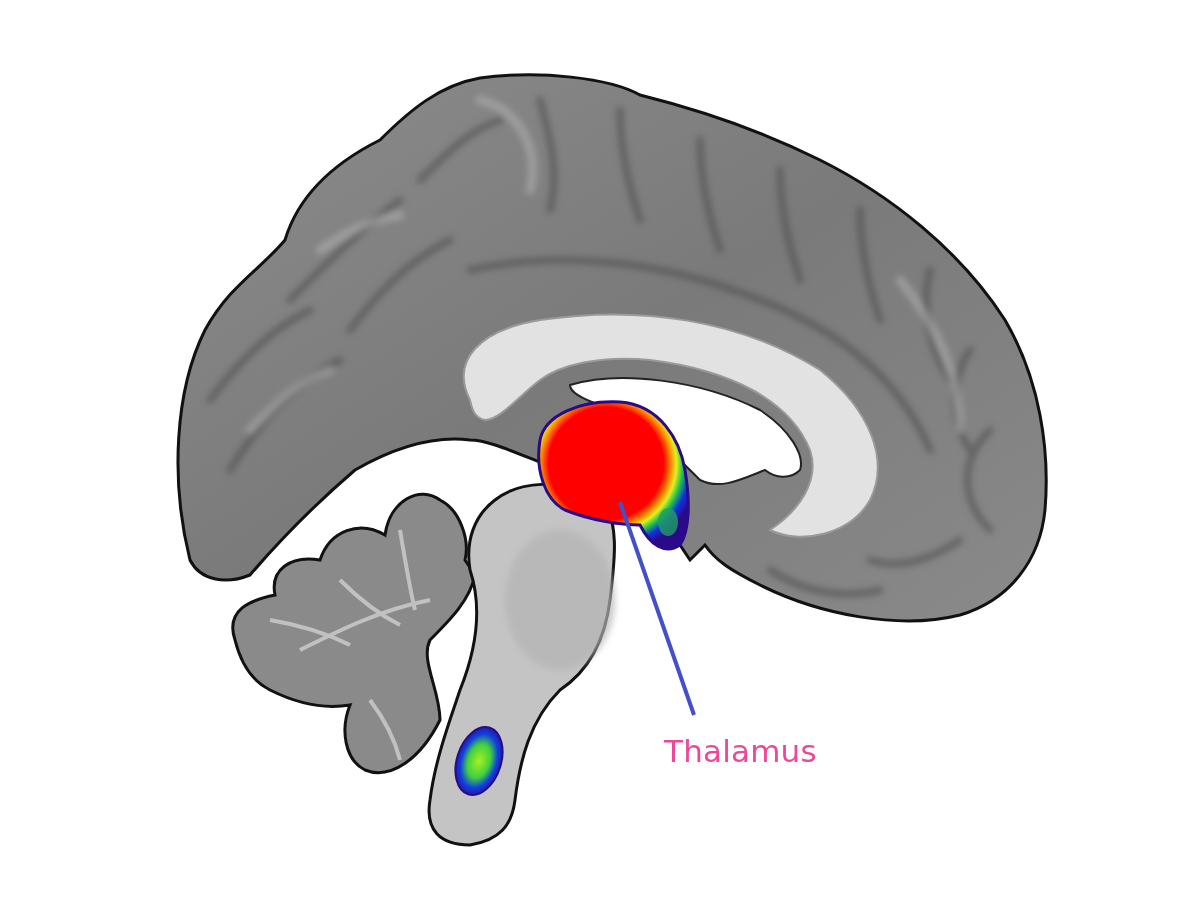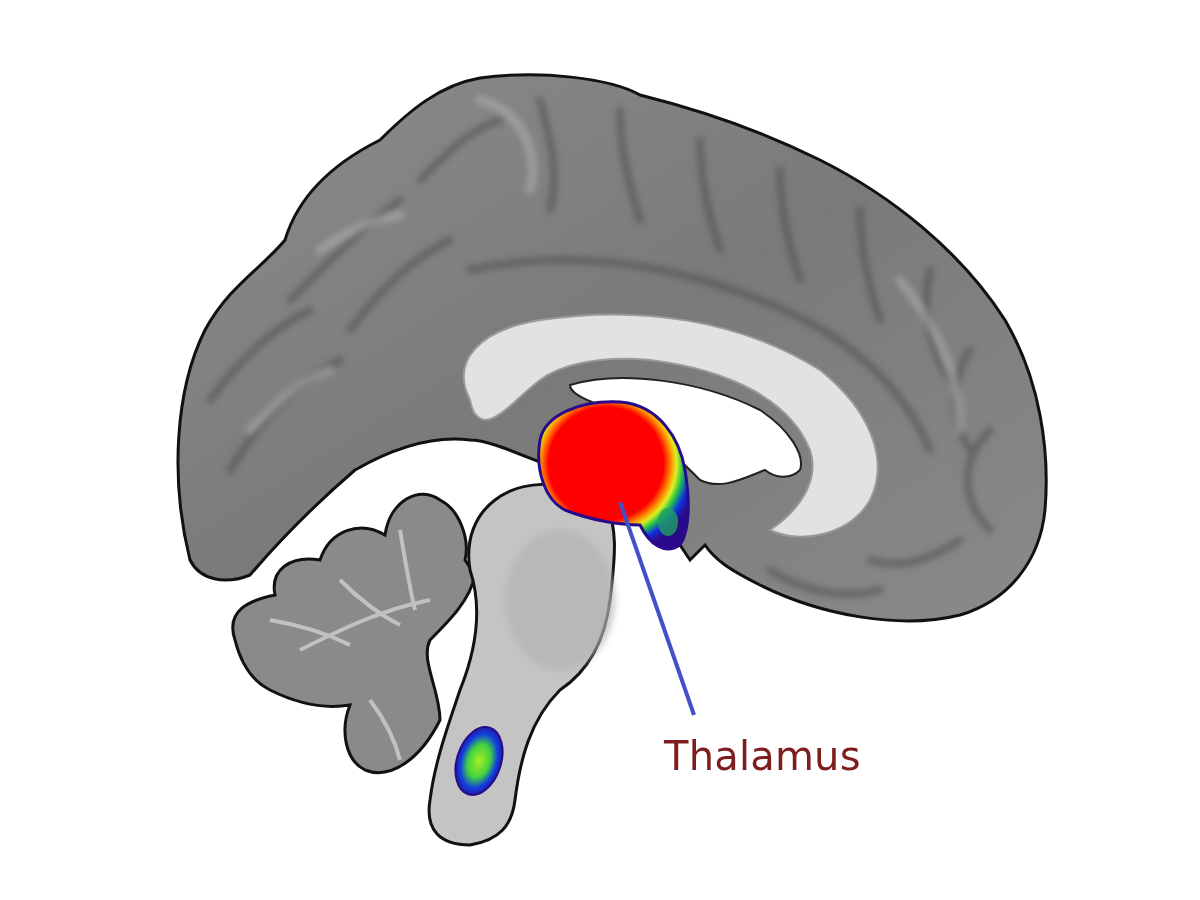--- a/index.html
+++ b/index.html
@@ -1,20 +1,20 @@
 <!DOCTYPE html>
 <html><head>
 <meta charset="utf-8">
 <style>
   html, body { margin: 0; padding: 0; background: #ffffff; }
   body { width: 1200px; height: 900px; position: relative; overflow: hidden; }
   #figure { position: absolute; left: 0; top: 0; width: 1200px; height: 900px; }
   #label {
     position: absolute; left: 664px; top: 733px;
-    font-family: "DejaVu Sans", sans-serif; font-size: 40px; color: #7f1d1d;
+    font-family: "DejaVu Sans", sans-serif; font-size: 31px; color: #ec4899;
     letter-spacing: 0.2px;
   }
 </style>
 </head>
 <body>
 
 <svg id="figure" viewBox="0 0 1200 900" xmlns="http://www.w3.org/2000/svg">
   <defs>
     <radialGradient id="thalGrad" cx="0.45" cy="0.42" r="0.62">
       <stop offset="0" stop-color="#ff0000"></stop>

